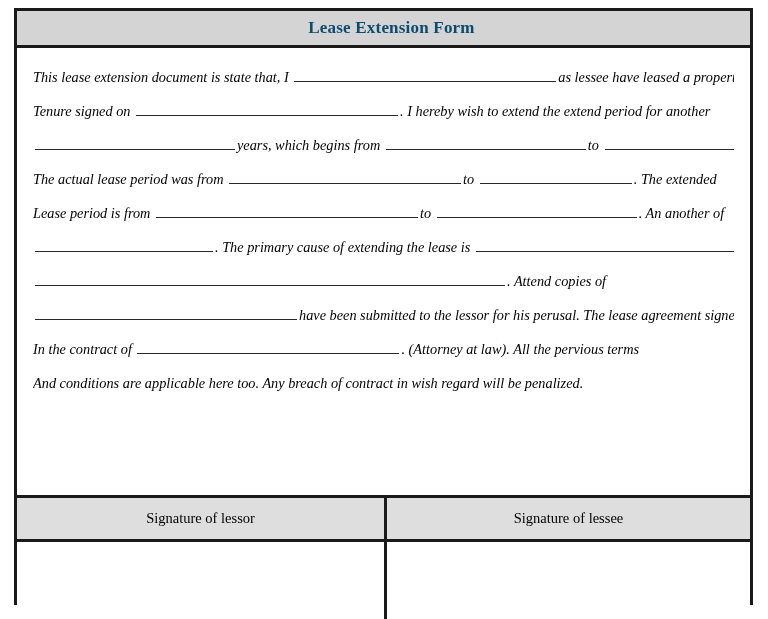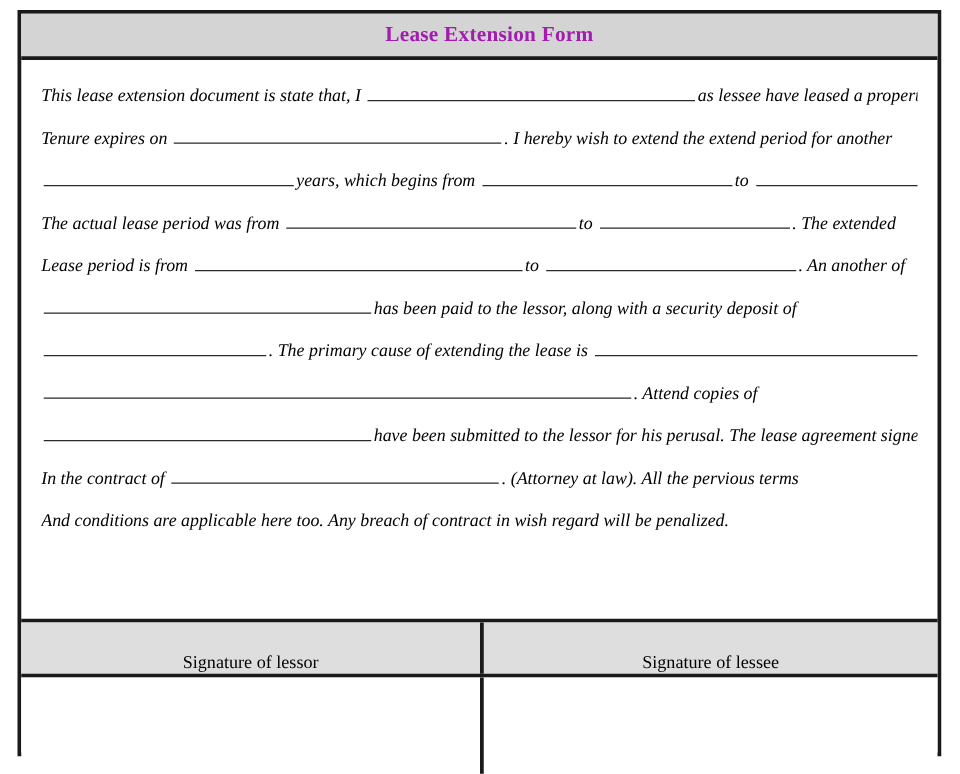--- a/index.html
+++ b/index.html
@@ -41,21 +41,21 @@
     border-bottom: 3px solid #1a1a1a;
     display: flex;
     align-items: center;
     justify-content: center;
     box-sizing: border-box;
   }
   .form-title {
     font-size: 17px;
     font-weight: bold;
     letter-spacing: 0.2px;
-    color: #a21caf;
+    color: #0c4a6e;
     margin-left: 16px;
   }
 
   
   .form-body {
     padding: 12px 16px 4px 16px;
     box-sizing: border-box;
     height: 447px;
   }
 
@@ -97,21 +97,21 @@
     border-bottom: 3px solid #1a1a1a;
     box-sizing: border-box;
   }
   .sig-body-row {
     display: flex;
     flex: 1;
     background: #ffffff;
   }
   .sig-cell {
     display: flex;
-    align-items: flex-end;
+    align-items: center;
     justify-content: center;
     box-sizing: border-box;
   }
   .sig-col-left  { width: 370px; border-right: 3px solid #1a1a1a; }
   .sig-col-right { flex: 1; }
   .sig-label {
     font-size: 14.5px;
     color: #000;
   }
 </style>
@@ -120,25 +120,24 @@
 
 <div class="page">
   <div class="form-frame">
 
     <div class="form-title-band">
       <div class="form-title">Lease Extension Form</div>
     </div>
 
     <div class="form-body">
         <div class="body-line"><span>This lease extension document is state that, I</span> <span class="blank b-max"></span><span>as lessee have leased a property</span> </div>
-        <div class="body-line"><span>Tenure expires on</span> <span class="blank b-max"></span><span>. I hereby wish to extend the extend period for another</span> </div>
+        <div class="body-line"><span>Tenure signed on</span> <span class="blank b-max"></span><span>. I hereby wish to extend the extend period for another</span> </div>
         <div class="body-line"><span class="blank b-xxl"></span><span>years, which begins from</span> <span class="blank b-xxl"></span><span>to</span> <span class="blank b-xl"></span> </div>
         <div class="body-line"><span>The actual lease period was from</span> <span class="blank b-wide"></span><span>to</span> <span class="blank b-lg"></span><span>. The extended</span> </div>
         <div class="body-line"><span>Lease period is from</span> <span class="blank b-max"></span><span>to</span> <span class="blank b-xxl"></span><span>. An another of</span> </div>
-        <div class="body-line"><span class="blank b-max"></span><span>has been paid to the lessor, along with a security deposit of</span> </div>
         <div class="body-line"><span class="blank b-xl"></span><span>. The primary cause of extending the lease is</span> <span class="blank b-max"></span></div>
         <div class="body-line"><span class="blank b-full"></span><span>. Attend copies of</span> </div>
         <div class="body-line"><span class="blank b-max"></span><span>have been submitted to the lessor for his perusal. The lease agreement signed</span> </div>
         <div class="body-line"><span>In the contract of</span> <span class="blank b-max"></span><span>. (Attorney at law). All the pervious terms</span> </div>
         <div class="body-line"><span>And conditions are applicable here too. Any breach of contract in wish regard will be penalized.</span> </div>
       </div>
 
     <div class="sig-table">
       <div class="sig-header-row">
         <div class="sig-cell sig-col-left">

